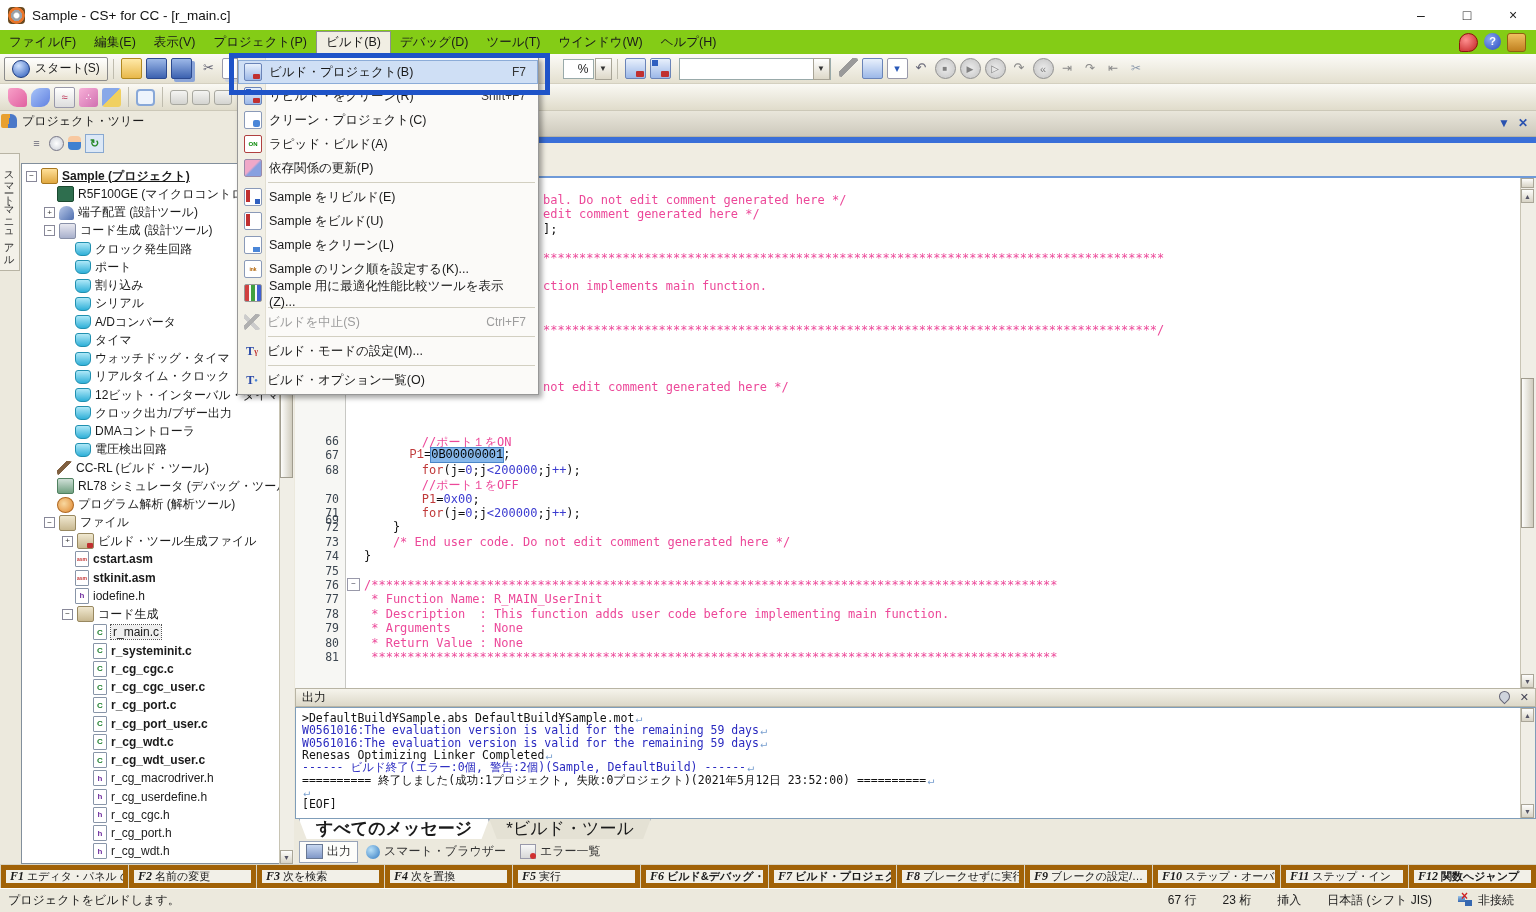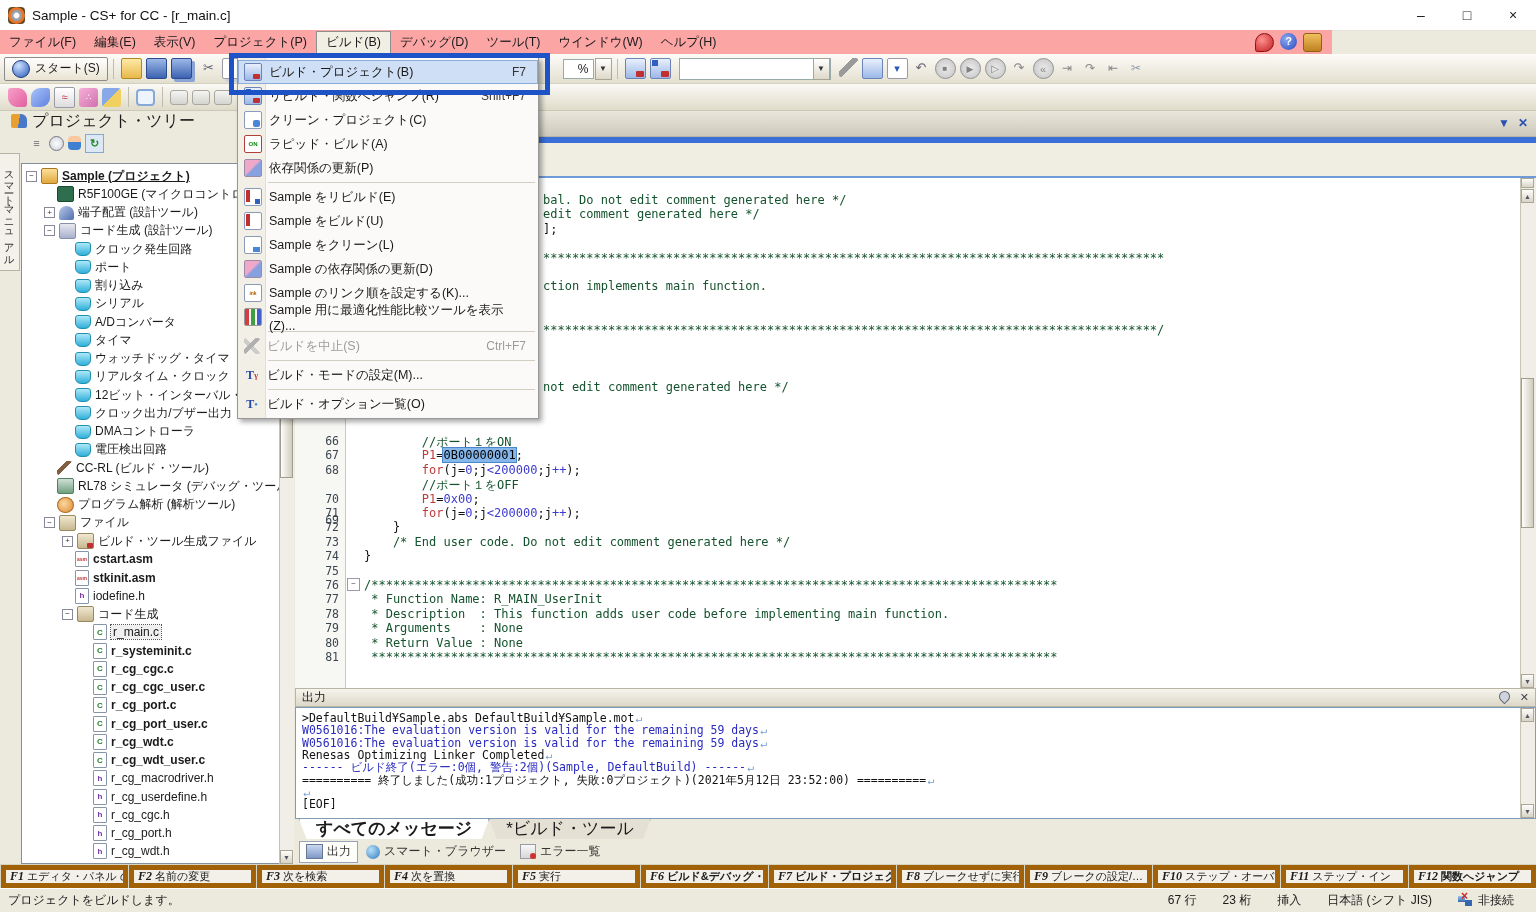--- a/index.html
+++ b/index.html
@@ -4,21 +4,21 @@
 <style>
   html,body{margin:0;padding:0;}
   #app{position:relative;width:1536px;height:912px;background:#ece9dd;font-family:"Liberation Sans",sans-serif;overflow:hidden;color:#1a1a1a;}
   
   #titlebar{position:absolute;left:0;top:0;width:1536px;height:30px;background:#ffffff;display:flex;align-items:center;border-bottom:1px solid #e4e2da;}
   #titlebar .t-icon{width:17px;height:17px;margin:0 7px 0 8px;border-radius:4px;background:radial-gradient(circle at 50% 50%,#fff 18%,#9aa0a8 30% 45%,#e8742a 48% 66%,#6a4a20 70%);}
   #titlebar .t-text{font-size:13.5px;color:#111;}
   #win-controls{margin-left:auto;display:flex;}
   .win-btn{width:46px;height:29px;display:flex;align-items:center;justify-content:center;font-size:14px;color:#222;}
   
-  #menubar{position:absolute;left:0;top:30px;width:1332px;height:24px;background:#fca5a5;display:flex;align-items:center;font-size:12.5px;border-bottom:1px solid #e0dccc;}
+  #menubar{position:absolute;left:0;top:30px;width:1536px;height:24px;background:#84cc16;display:flex;align-items:center;font-size:12.5px;border-bottom:1px solid #e0dccc;}
   .mb-item{padding:0 9px;height:22px;line-height:22px;}
   .mb-item.active{background:#f1eee3;border:1px solid #8f8f8f;border-bottom:none;line-height:20px;}
   #menubar-right{margin-left:auto;display:flex;gap:6px;margin-right:10px;}
   .mico17{width:17px;height:17px;display:inline-flex;align-items:center;justify-content:center;font-size:10px;flex:0 0 auto;}
   
   #tb1{position:absolute;left:0;top:54px;width:1536px;height:30px;background:linear-gradient(#fcfbf7,#e4e0d0);display:flex;align-items:center;border-bottom:1px solid #d4d0c0;padding-left:4px;box-sizing:border-box;}
   #tb2{position:absolute;left:0;top:84px;width:1536px;height:27px;background:linear-gradient(#faf9f4,#e0dccb);display:flex;align-items:center;border-bottom:1px solid #ccc8b8;padding-left:6px;box-sizing:border-box;}
   .tb-btn{height:22px;display:flex;align-items:center;gap:5px;padding:0 7px;border:1px solid #8b8b8b;border-radius:2px;background:linear-gradient(#ffffff,#e9e4d2);font-size:12px;}
   .tsep{width:1px;height:20px;background:#bfbcae;margin:0 5px;}
   .tico{width:19px;height:19px;margin:0 2px;display:inline-flex;align-items:center;justify-content:center;font-size:11px;color:#555;border-radius:2px;}
@@ -92,21 +92,21 @@
   .ic-optimization-tool-icon{background:linear-gradient(90deg,#d04040 0 4px,#f8f8f8 4px 6px,#40a040 6px 10px,#f8f8f8 10px 12px,#4060d0 12px 16px);border:1px solid #999;}
   .ic-stop-build-icon{background:linear-gradient(135deg,transparent 35%,#b0b0b0 35% 55%,transparent 55%),linear-gradient(45deg,transparent 35%,#cccccc 35% 55%,transparent 55%);}
   .ic-build-mode-icon,.ic-batch-build-icon,.ic-build-options-icon{background:transparent;color:#2848a8;font-size:12px;font-family:"Liberation Serif",serif;}
   .ic-build-mode-icon::before,.ic-batch-build-icon::before,.ic-build-options-icon::before{content:"T";}
   .ic-build-mode-icon::after{content:"γ";color:#c03030;font-size:8px;}
   .ic-batch-build-icon::after{content:"➜";color:#3060c0;font-size:7px;}
   .ic-build-options-icon::after{content:"●";color:#4a86d8;font-size:6px;}
   #menu-annotation{position:absolute;left:229px;top:53px;width:311px;height:32px;border:5px solid #1e53c8;z-index:60;pointer-events:none;}
   
   #tree-panel{position:absolute;left:0;top:111px;width:295px;height:753px;background:#ece9dd;}
-  #tree-header{height:20px;display:flex;align-items:center;font-size:16px;gap:5px;padding-left:11px;}
+  #tree-header{height:20px;display:flex;align-items:center;font-size:12px;gap:5px;padding-left:1px;}
   .ic-project-tree-icon{width:16px;height:14px;background:linear-gradient(100deg,#e8a030 50%,#4a78c8 50%);border-radius:2px 6px 2px 2px;}
   #tree-toolbar{position:absolute;left:22px;top:21px;height:22px;display:flex;align-items:center;gap:4px;padding-left:6px;}
   .tt-ico{width:17px;height:17px;display:inline-flex;align-items:center;justify-content:center;font-size:11px;color:#556;}
   .ic-category-icon::before{content:"≡";color:#667;}
   .ic-history-icon{border-radius:50%;border:1px solid #778;background:radial-gradient(#ffffff,#c8ccd4);width:13px;height:13px;}
   .ic-user-icon{background:linear-gradient(#f8c8a0 42%,#4080d0 42%);border-radius:4px;width:13px;height:14px;}
   .ic-refresh-icon{color:#2a8a2a;font-weight:bold;border:1px solid #88a8d0;background:#dce8f6;}
   .ic-refresh-icon::before{content:"↻";}
   #smart-manual{position:absolute;left:0;top:42px;width:20px;height:118px;background:#f3f1e9;border:1px solid #b8b4a4;border-left:none;box-sizing:border-box;writing-mode:vertical-rl;display:flex;align-items:center;justify-content:center;font-size:10.5px;color:#333;}
   #tree-area{position:absolute;left:21px;top:52px;width:273px;height:701px;background:#fff;border:1px solid #828f9c;box-sizing:border-box;overflow:hidden;}
@@ -142,21 +142,21 @@
   #editor-header{position:absolute;left:0;top:0;width:100%;height:26px;background:linear-gradient(#e9e6db,#cdc9bc);border-bottom:1px solid #b8b4a4;box-sizing:border-box;}
   #editor-header .hbtns{position:absolute;right:8px;top:5px;display:flex;gap:8px;font-size:12px;color:#2a52b0;font-weight:bold;}
   #editor-bluestrip{position:absolute;left:0;top:26px;width:100%;height:6px;background:#3a6fd8;}
   #editor-gap{position:absolute;left:0;top:32px;width:100%;height:33px;background:#f0ede2;}
   #editor-blueline{position:absolute;left:0;top:65px;width:100%;height:2px;background:#6f9ad8;}
   #editor-white{position:absolute;left:0;top:67px;width:100%;height:510px;background:#fff;overflow:hidden;}
   #gutter-bg{position:absolute;left:0;top:0;width:50px;height:100%;background:#f7f7f4;border-right:1px solid #c8c8c4;}
   .gut-num{position:absolute;left:8px;width:36px;text-align:right;font-family:"DejaVu Sans Mono",monospace;font-size:11.5px;color:#3c4650;}
   .code-line,.code-frag{position:absolute;font-family:"DejaVu Sans Mono",monospace;font-size:12px;white-space:pre;}
   .cd-def{color:#111;}
-  .cd-com{color:#14532d;}
+  .cd-com{color:#ec4899;}
   .cd-kw{color:#c03a3a;}
   .cd-num{color:#3b3bd0;}
   .cd-sel{color:#000;background:#86b7ea;outline:1px solid #4a86c8;}
   .fold-box{position:absolute;width:11px;height:11px;border:1px solid #99a;background:#fff;font-size:8px;line-height:9px;text-align:center;color:#445;}
   #editor-scroll{position:absolute;right:0;top:67px;width:15px;height:510px;background:#f0eee6;border-left:1px solid #c8c4b4;}
   
   #output-panel{position:absolute;left:295px;top:688px;width:1241px;height:176px;background:#ece9dd;}
   #output-header{position:absolute;left:0;top:0;width:100%;height:19px;background:linear-gradient(#f6f4ec,#dcd8c8);border:1px solid #b8b4a4;box-sizing:border-box;font-size:12px;display:flex;align-items:center;padding:0 6px;}
   #output-header .obtns{margin-left:auto;display:flex;gap:10px;color:#445;font-size:11px;}
   .pin-icon{display:inline-block;width:9px;height:9px;border:1px solid #667;border-radius:50% 50% 50% 0;transform:rotate(-45deg);background:#cfd4dc;}
@@ -505,21 +505,21 @@
           <div class="code-frag cd-com" style="left: 248px; top: 15px;">bal. Do not edit comment generated here */</div>
           <div class="code-frag cd-com" style="left: 248px; top: 29.4px;">edit comment generated here */</div>
           <div class="code-frag cd-def" style="left: 248px; top: 43.8px;">];</div>
           <div class="code-frag cd-com" style="left: 248px; top: 72.6px;">**************************************************************************************</div>
           <div class="code-frag cd-com" style="left: 248px; top: 101.4px;">ction implements main function.</div>
           <div class="code-frag cd-com" style="left: 248px; top: 144.6px;">*************************************************************************************/</div>
           <div class="code-frag cd-com" style="left: 248px; top: 202.2px;">not edit comment generated here */</div>
           <div class="gut-num" style="top: 256px;">66</div>
           <div class="code-line" style="left: 69px; top: 256px;"><span class="cd-com">        //ポート１をON</span></div>
           <div class="gut-num" style="top: 270.4px;">67</div>
-          <div class="code-line" style="left: 69px; top: 270.4px;"><span class="cd-def">        </span><span class="cd-kw">P1</span><span class="cd-def">=</span><span class="cd-sel">0B00000001</span><span class="cd-def">;</span></div>
+          <div class="code-line" style="left: 57px; top: 270.4px; font-family: Liberation Mono, monospace;"><span class="cd-def">        </span><span class="cd-kw">P1</span><span class="cd-def">=</span><span class="cd-sel">0B00000001</span><span class="cd-def">;</span></div>
           <div class="gut-num" style="top: 284.8px;">68</div>
           <div class="code-line" style="left: 69px; top: 284.8px;"><span class="cd-def">        </span><span class="cd-kw">for</span><span class="cd-def">(j=</span><span class="cd-num">0</span><span class="cd-def">;j</span><span class="cd-num">&lt;</span><span class="cd-num">200000</span><span class="cd-def">;j</span><span class="cd-num">++</span><span class="cd-def">);</span></div>
           <div class="gut-num" style="top: 299.2px; margin-top: 36px;">69</div>
           <div class="code-line" style="left: 69px; top: 299.2px;"><span class="cd-com">        //ポート１をOFF</span></div>
           <div class="gut-num" style="top: 313.6px;">70</div>
           <div class="code-line" style="left: 69px; top: 313.6px;"><span class="cd-def">        </span><span class="cd-kw">P1</span><span class="cd-def">=</span><span class="cd-num">0x00</span><span class="cd-def">;</span></div>
           <div class="gut-num" style="top: 328px;">71</div>
           <div class="code-line" style="left: 69px; top: 328px;"><span class="cd-def">        </span><span class="cd-kw">for</span><span class="cd-def">(j=</span><span class="cd-num">0</span><span class="cd-def">;j</span><span class="cd-num">&lt;</span><span class="cd-num">200000</span><span class="cd-def">;j</span><span class="cd-num">++</span><span class="cd-def">);</span></div>
           <div class="gut-num" style="top: 342.4px;">72</div>
           <div class="code-line" style="left: 69px; top: 342.4px;"><span class="cd-def">    }</span></div>
@@ -663,21 +663,21 @@
 
   <div id="build-menu">
     <div class="igutter"></div>
   <div class="bm-item hl">
         <span class="mico ic-build-project-icon"></span>
         <span class="mlabel">ビルド・プロジェクト(B)</span>
         <span class="msc">F7</span>
       </div>
       <div class="bm-item">
         <span class="mico ic-rebuild-project-icon"></span>
-        <span class="mlabel">リビルド・関数へジャンプ(R)</span>
+        <span class="mlabel">リビルド・をクリーン(R)</span>
         <span class="msc">Shift+F7</span>
       </div>
       <div class="bm-item">
         <span class="mico ic-clean-project-icon"></span>
         <span class="mlabel">クリーン・プロジェクト(C)</span>
       </div>
       <div class="bm-item">
         <span class="mico ic-rapid-build-icon"></span>
         <span class="mlabel">ラピッド・ビルド(A)</span>
       </div>
@@ -690,24 +690,20 @@
         <span class="mico ic-rebuild-sample-icon"></span>
         <span class="mlabel">Sample をリビルド(E)</span>
       </div>
       <div class="bm-item">
         <span class="mico ic-build-sample-icon"></span>
         <span class="mlabel">Sample をビルド(U)</span>
       </div>
       <div class="bm-item">
         <span class="mico ic-clean-sample-icon"></span>
         <span class="mlabel">Sample をクリーン(L)</span>
-      </div>
-      <div class="bm-item">
-        <span class="mico ic-update-sample-dependencies-icon"></span>
-        <span class="mlabel">Sample の依存関係の更新(D)</span>
       </div>
       <div class="bm-item">
         <span class="mico ic-link-order-icon"></span>
         <span class="mlabel">Sample のリンク順を設定する(K)...</span>
       </div>
       <div class="bm-item">
         <span class="mico ic-optimization-tool-icon"></span>
         <span class="mlabel">Sample 用に最適化性能比較ツールを表示(Z)...</span>
       </div>
       <div class="bm-sep"></div>

